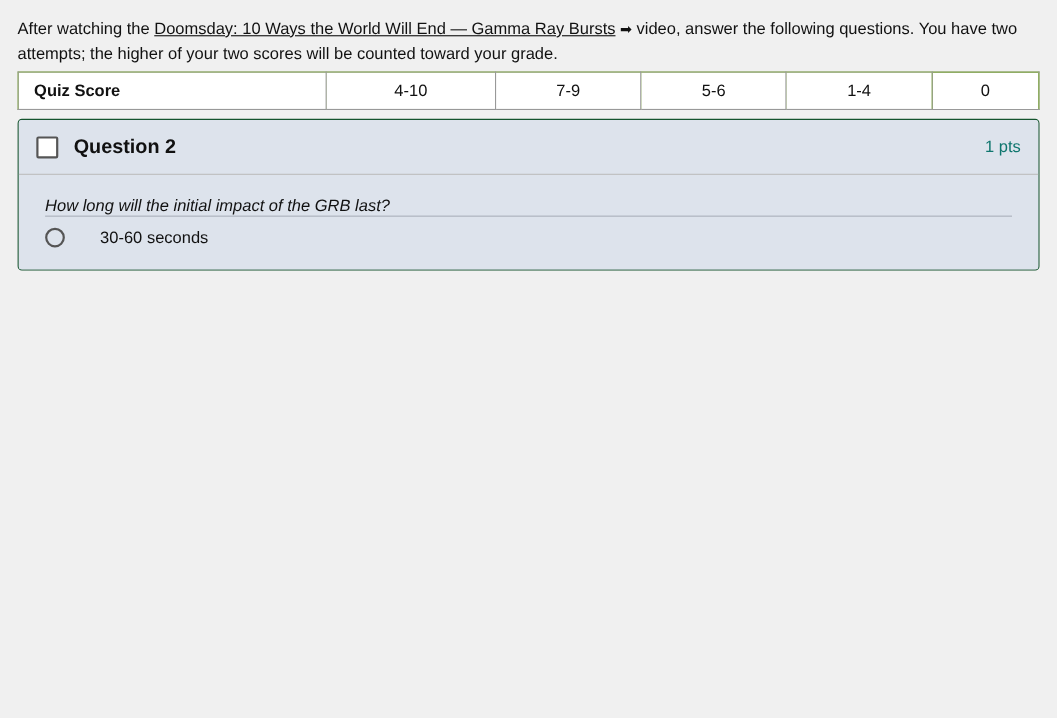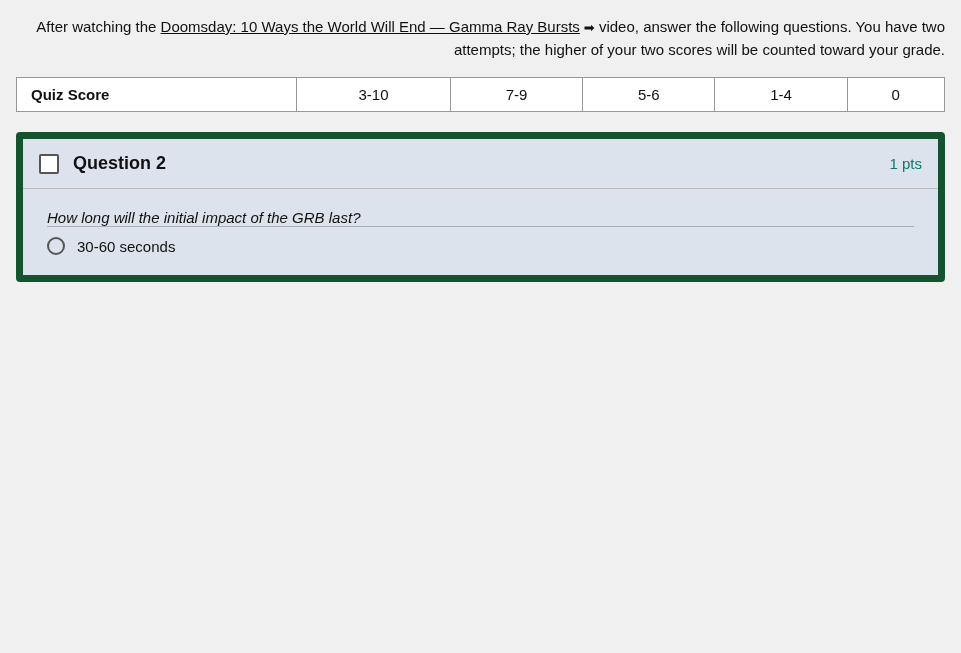--- a/index.html
+++ b/index.html
@@ -14,34 +14,33 @@
       font-size: 15px;
       color: #111;
       padding: 16px;
       width: 961px;
       min-height: 653px;
     }
 
     .intro-text {
       font-size: 15px;
       line-height: 1.5;
-      margin-bottom: 16px;
+      margin-bottom: 4px;
       color: #111;
-      text-align: right;
     }
 
     .intro-text a {
       color: #111;
       text-decoration: underline;
     }
 
     .score-table {
       width: 100%;
       border-collapse: collapse;
-      margin-bottom: 20px;
+      margin-bottom: 8px;
       background: #84cc16;
     }
 
     .score-table td {
       border: 1px solid #999;
       padding: 8px 14px;
       font-size: 15px;
       text-align: center;
     }
 
@@ -50,21 +49,21 @@
       font-weight: bold;
       background: #fff;
     }
 
     .score-table tr:first-child td {
       background: #fff;
     }
 
     .question-card {
       background: #dde3ec;
-      border: 7px solid #14532d;
+      border: 1px solid #14532d;
       border-radius: 4px;
       padding: 0;
       overflow: hidden;
     }
 
     .question-header {
       display: flex;
       align-items: center;
       padding: 14px 16px;
       background: #dde3ec;
@@ -117,20 +116,21 @@
       align-items: center;
       padding: 10px 0;
       border-top: 1px solid #aab0bb;
       font-size: 15px;
       color: #111;
       cursor: pointer;
     }
 
     .option-item:first-child {
       border-top: 1px solid #aab0bb;
+      gap: 20px;
     }
 
     .radio-circle {
       width: 18px;
       height: 18px;
       border: 2px solid #555;
       border-radius: 50%;
       margin-right: 12px;
       flex-shrink: 0;
       background: transparent;
@@ -145,21 +145,21 @@
 <body>
 
 <p class="intro-text">
   <span>After watching the </span><a href="#"><span>Doomsday: 10 Ways the World Will End — Gamma Ray Bursts</span></a><span style="margin-left:4px; font-size:13px;">➡</span><span> video, answer the following questions. You have two attempts; the higher of your two scores will be counted toward your grade.</span>
 </p>
 
 <table class="score-table">
   <tbody>
       <tr>
     <td>Quiz Score</td>
-    <td>3-10</td>
+    <td>4-10</td>
     <td>7-9</td>
     <td>5-6</td>
     <td>1-4</td>
     <td style="position:relative;">0</td>
   </tr>
 </tbody>
   </table>
 
 <div class="question-card">
   <div class="question-header">

